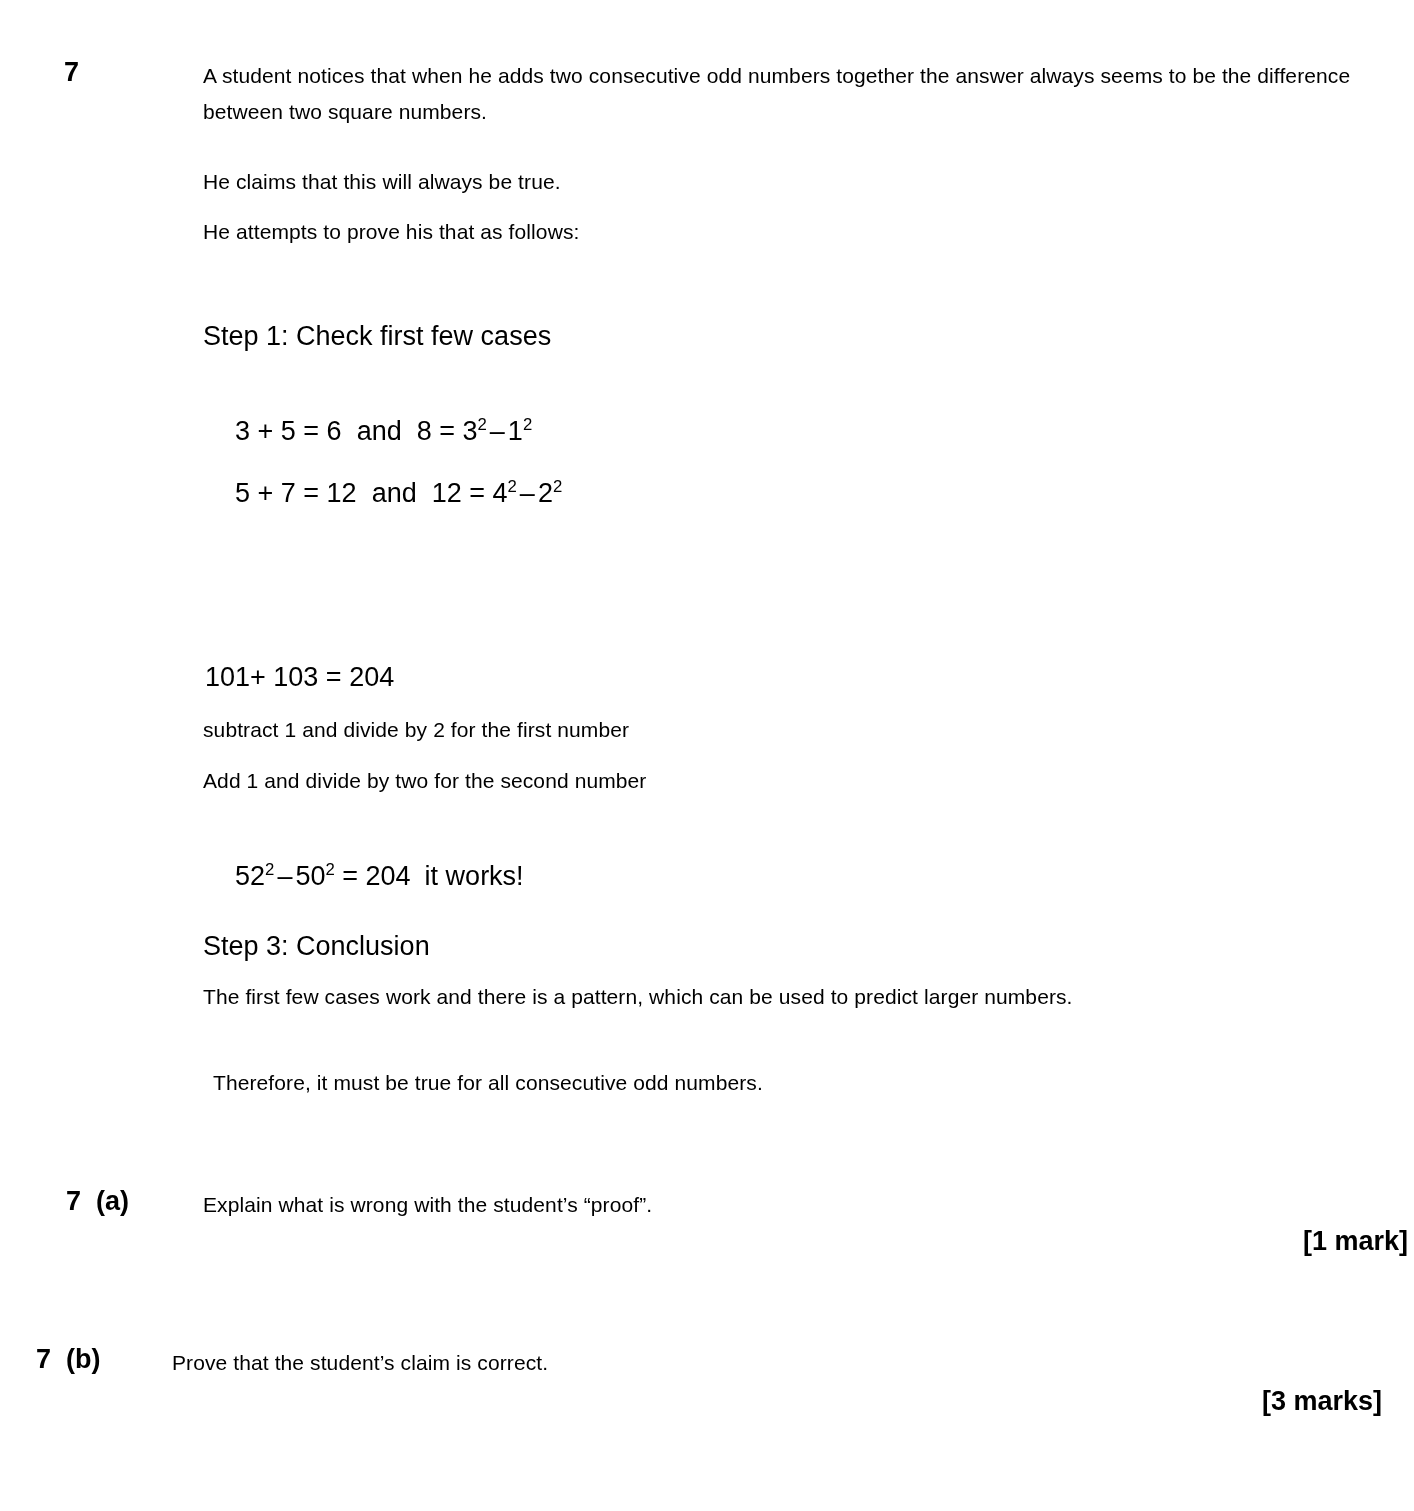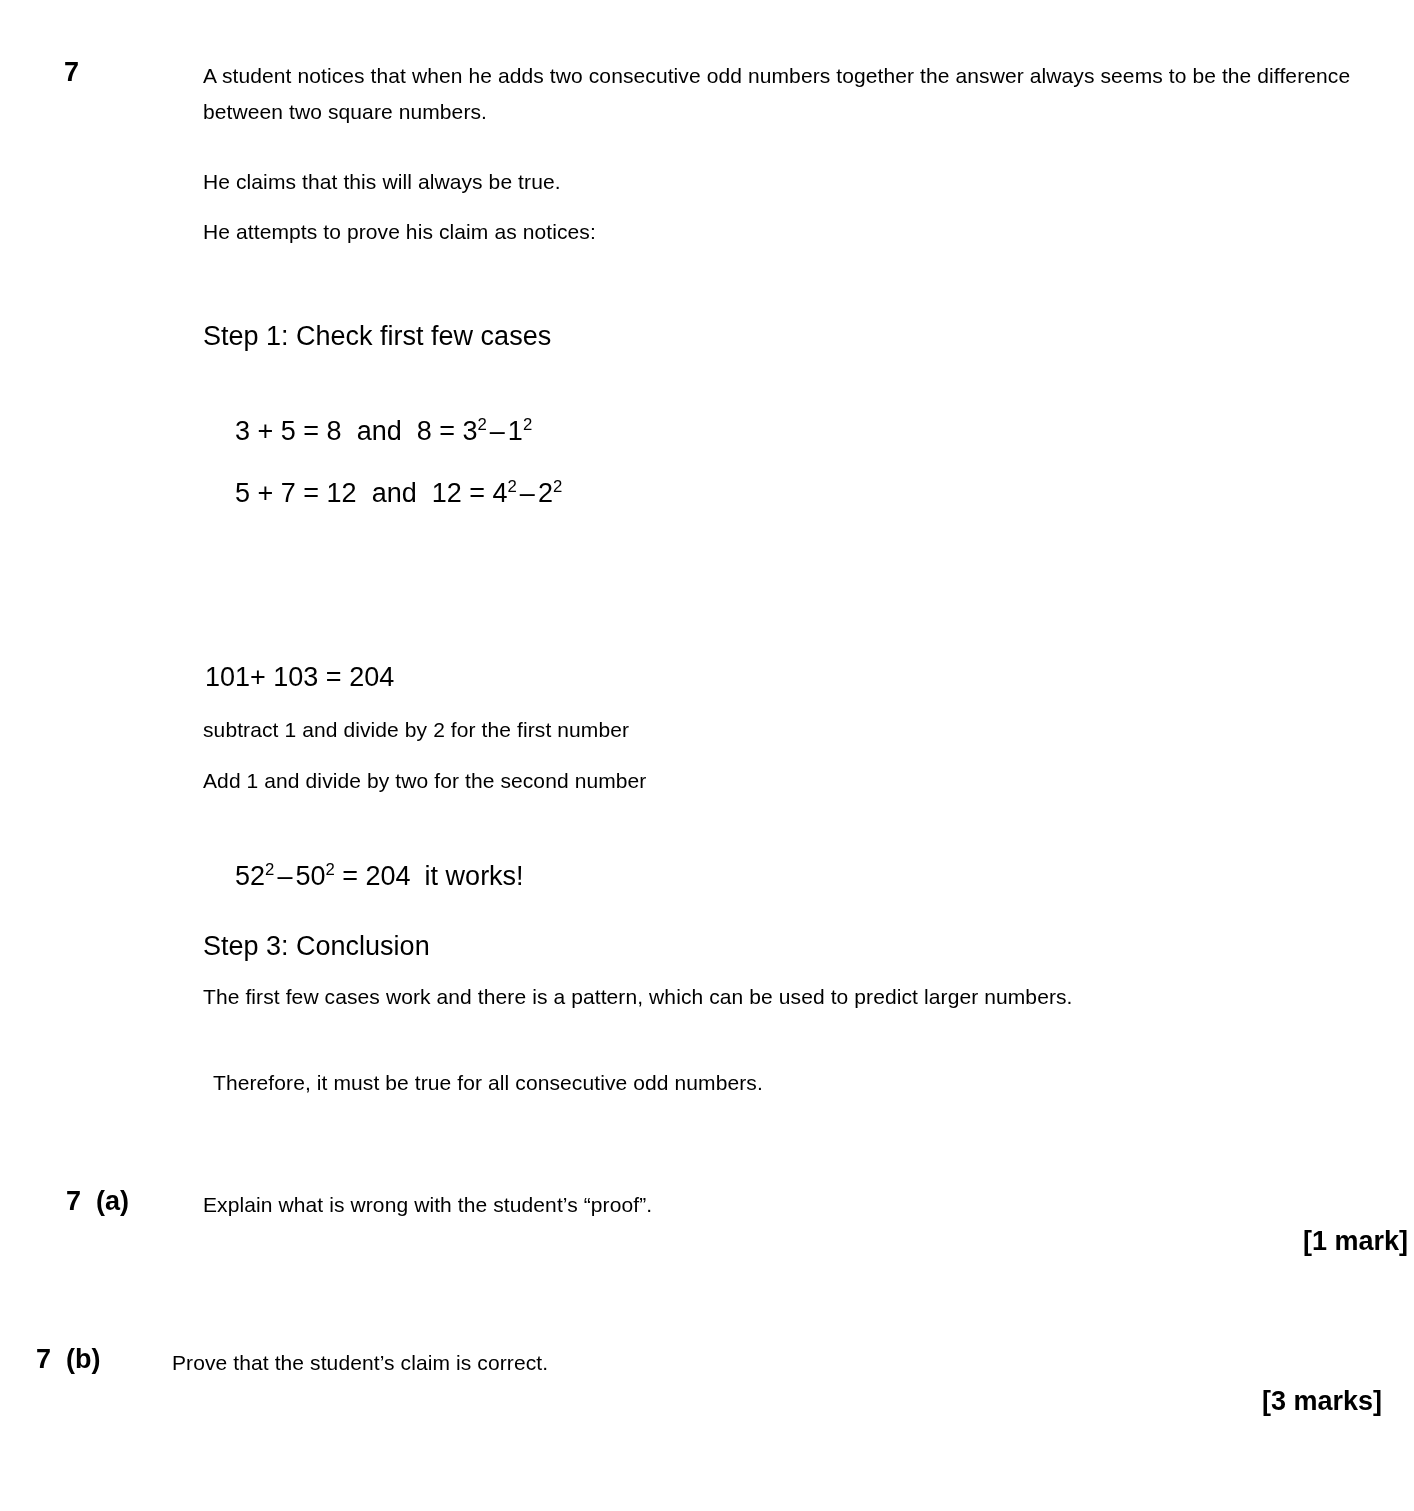--- a/index.html
+++ b/index.html
@@ -67,28 +67,28 @@
 <body>
 
 <div class="page">
 
   <div class="abs qnum" style="left:64px; top:59px;">7</div>
 
   <div class="abs body-text" style="left:203px; top:58px; width:1195px;">A student notices that when he adds two consecutive odd numbers together the answer always seems to be the difference between two square numbers.</div>
 
   <div class="abs body-text" style="left:203px; top:164px; width:1000px;">He claims that this will always be true.</div>
 
-  <div class="abs body-text" style="left:203px; top:214px; width:1000px;">He attempts to prove his claim as notices:</div>
+  <div class="abs body-text" style="left:203px; top:214px; width:1000px;">He attempts to prove his that as follows:</div>
 
   <div class="abs step-head" style="left:203px; top:318px; width:1000px;">
     <span class="lbl">Step 1:</span><span>&nbsp;</span><span>Check first few cases</span>
   </div>
 
   <div class="abs math" style="left:205px; top:377px;">
-    <span>3 + 5 = 8</span><span>&nbsp; </span><span>and</span><span>&nbsp; </span><span>8 = 3</span><sup>2</sup><span class="op">–</span><span>1</span><sup>2</sup>
+    <span>3 + 5 = 6</span><span>&nbsp; </span><span>and</span><span>&nbsp; </span><span>8 = 3</span><sup>2</sup><span class="op">–</span><span>1</span><sup>2</sup>
   </div>
 
   <div class="abs math" style="left:205px; top:439px;">
     <span>5 + 7 = 12</span><span>&nbsp; </span><span>and</span><span>&nbsp; </span><span>12 = 4</span><sup>2</sup><span class="op">–</span><span>2</span><sup>2</sup>
   </div>
 
 
 
   <div class="abs math" style="left:205px; top:659px;">101+ 103 = 204</div>
 

